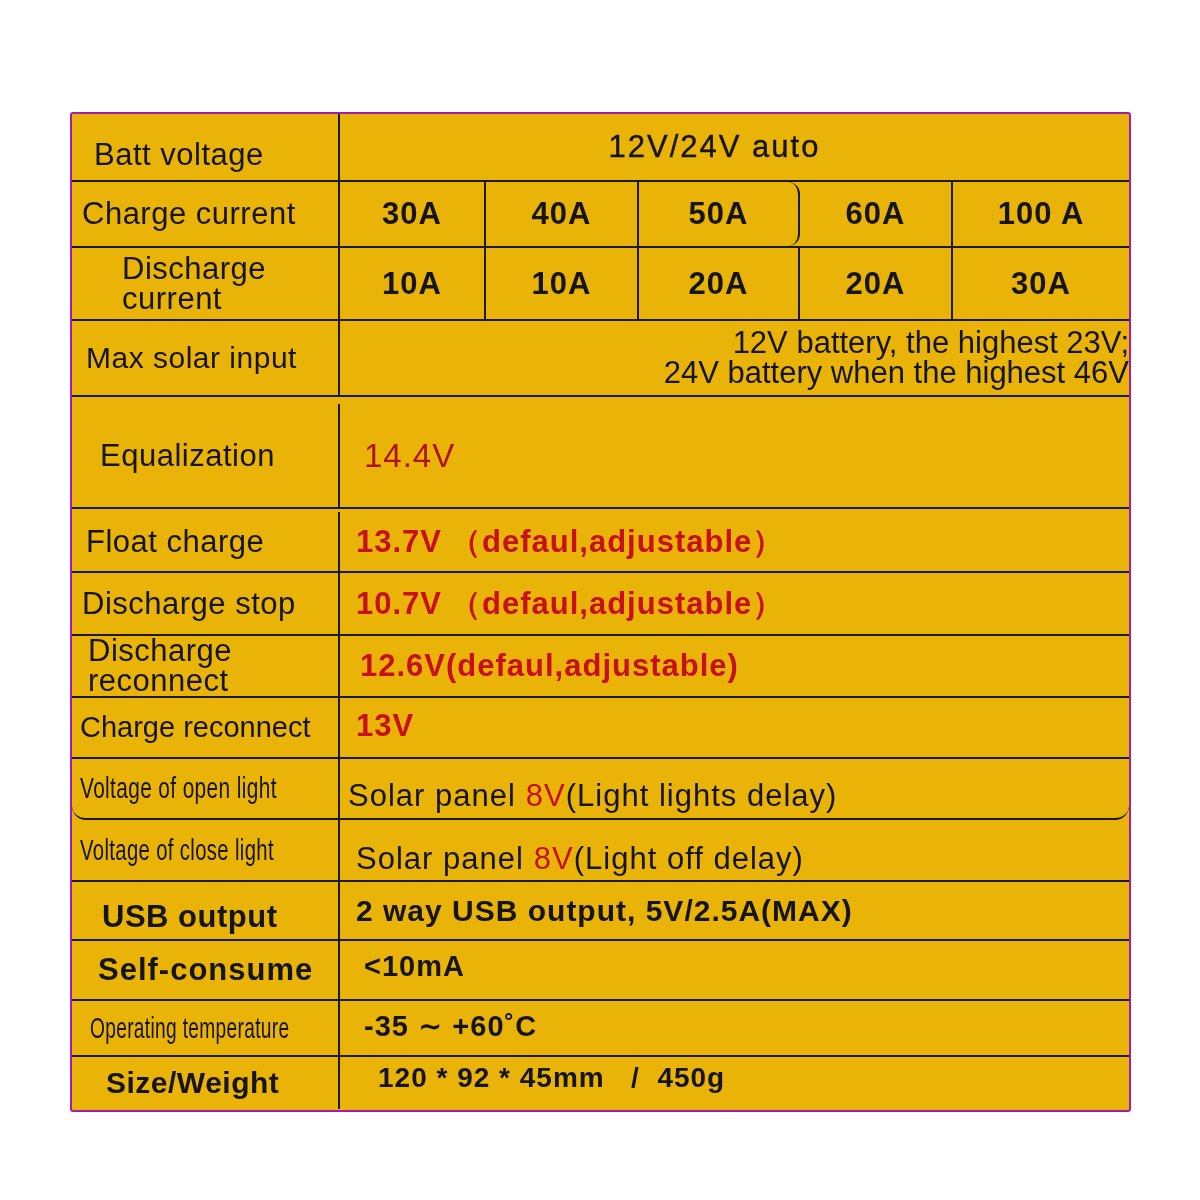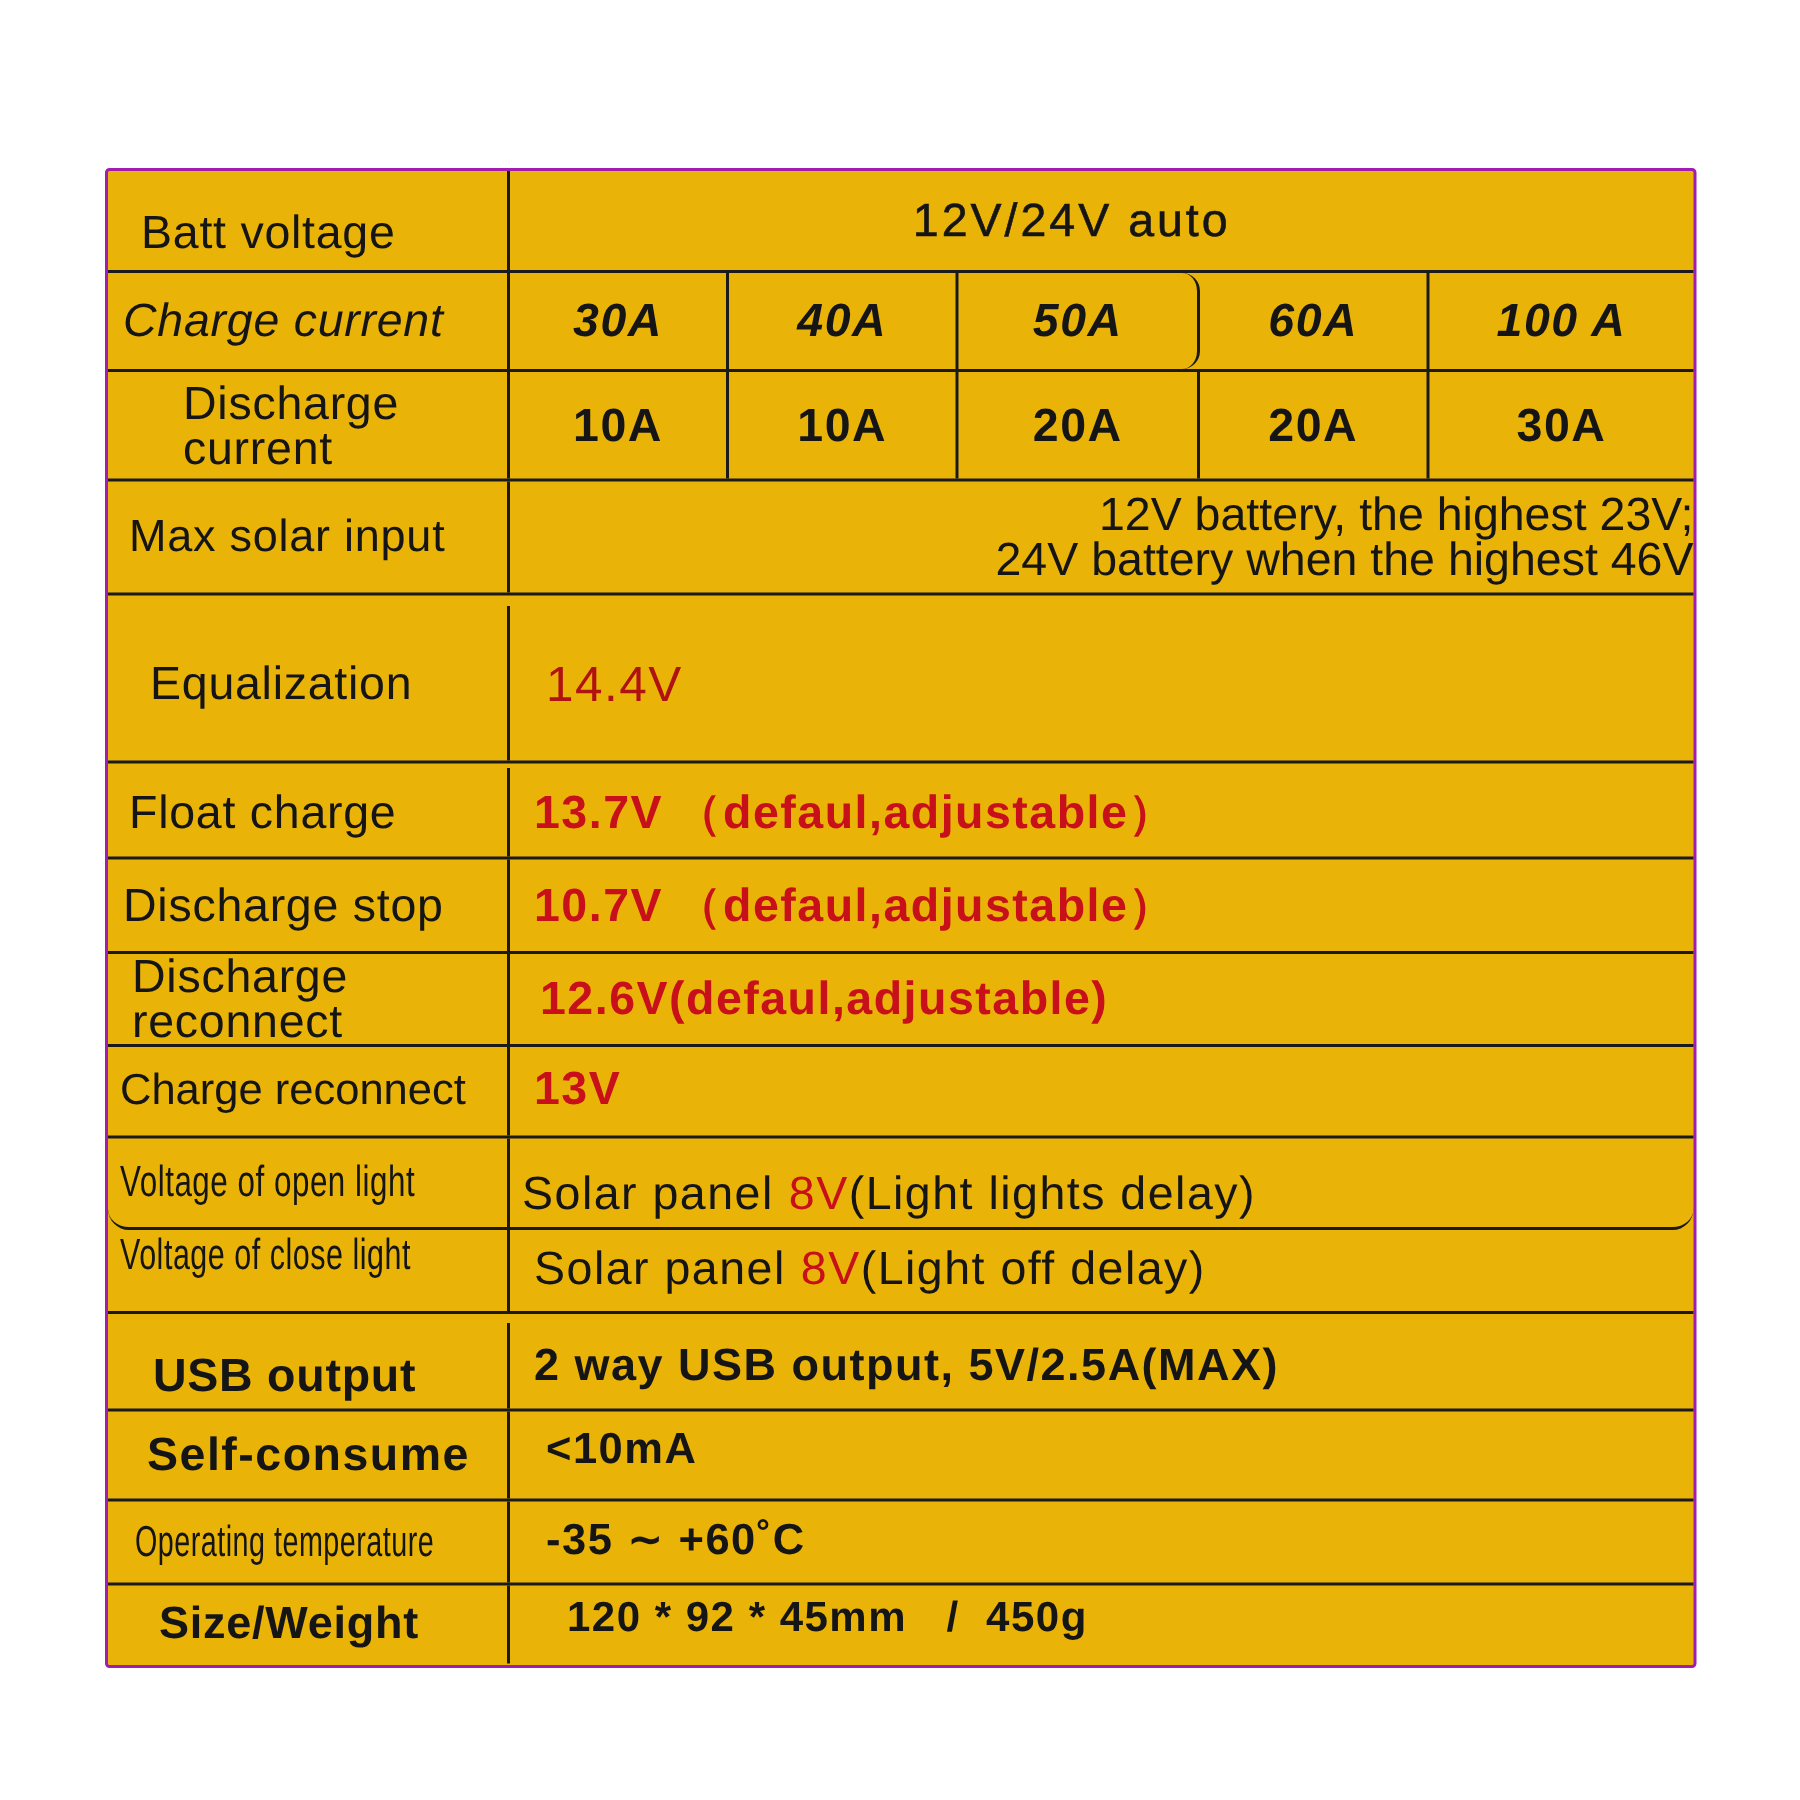--- a/index.html
+++ b/index.html
@@ -32,21 +32,21 @@
 
   <div class="row" style="top:0; height:68px;">
     <div class="label" style="padding-left:22px; padding-top:16px;">
       <span>Batt voltage</span>
     </div>
     <div class="value bold" style="justify-content:center; padding-right:40px; font-weight:normal; letter-spacing:2px; -webkit-text-stroke:0.4px #151515;">
       <span>12V/24V  auto</span>
     </div>
   </div>
 
-  <div class="row" style="top:68px; height:66px;font-style:italic;">
+  <div class="row" style="top:68px; height:66px;">
     <div class="label" style="padding-left:10px;">
       <span>Charge current</span>
     </div>
     <div class="sub-cell" style="left:268px; width:146px;">
         <span>30A</span>
       </div>
     <div class="sub-cell" style="left:414px; width:153px;">
         <span>40A</span>
       </div>
     <div class="sub-cell" style="left:567px; width:161px;border-radius:12px;">
@@ -144,21 +144,21 @@
     <div class="label condensed" style="padding-left:8px;">
       <span style="display:inline-block; transform:scaleX(0.72); transform-origin:left center;">Voltage of open light</span>
     </div>
     <div class="value" style="padding-left:8px; padding-top:14px; font-size:31px;">
       <span>Solar panel </span>
       <span class="red" style="margin-left:10px;">8V</span>
       <span>(Light lights delay)</span>
     </div>
   </div>
 
-  <div class="row" style="top:686px; height:76px;">
+  <div class="row" style="top:706px; height:62px;">
     <div class="label condensed" style="padding-left:8px;">
       <span style="display:inline-block; transform:scaleX(0.70); transform-origin:left center;">Voltage of close light</span>
     </div>
     <div class="value" style="padding-left:16px; padding-top:18px; font-size:31px;">
       <span>Solar panel </span>
       <span class="red" style="margin-left:10px;">8V</span>
       <span>(Light off delay)</span>
     </div>
   </div>
 

